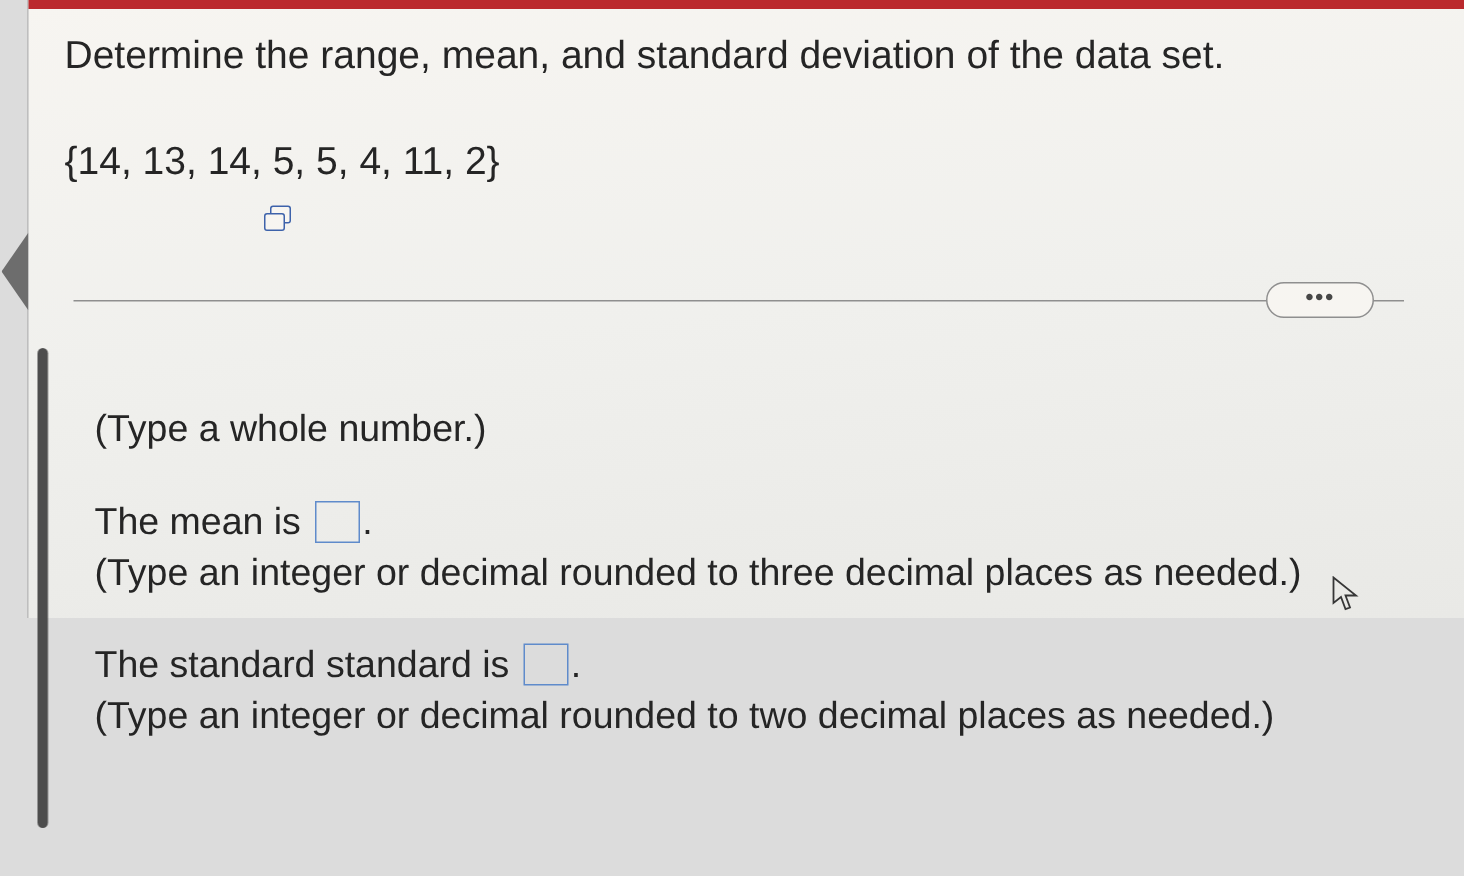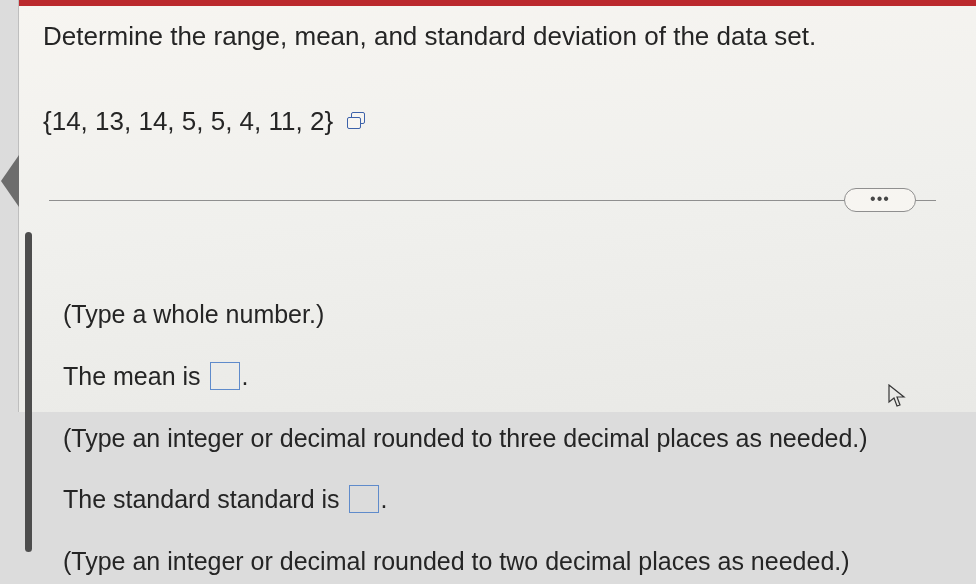--- a/index.html
+++ b/index.html
@@ -24,23 +24,23 @@
     height: 6px;
     background: #b8262a;
   }
   .question-block {
     position: absolute;
     left: 24px; top: 18px; right: 24px;
     font-size: 26px; color: #222; line-height: 1.4;
   }
   .data-row {
     position: absolute;
-    left: 24px; top: 106px;
+    left: 24px; top: 92px;
     font-size: 26px; color: #222;
-    display: flex; align-items: center; gap: 14px;
+    display: flex; align-items: center; gap: 14px; flex-direction: column;
   }
   .copy-icon-wrap {
     width: 24px; height: 20px; position: relative;
   }
   .copy-back, .copy-front {
     position: absolute; border: 1.5px solid #3a5fa7; background: #f4f2ee;
     border-radius: 2px;
   }
   .copy-back { left: 4px; top: 0; width: 14px; height: 12px; }
   .copy-front { left: 0; top: 5px; width: 14px; height: 12px; }
@@ -82,21 +82,21 @@
     display: inline-block;
     width: 30px; height: 28px;
     border: 1.5px solid #5c88c8;
     background: transparent;
     vertical-align: text-bottom;
     margin: 0 2px;
     font-size: 20px;
     text-align: center;
     padding: 0;
   }
-  .hint { display: block; margin-top: 28px; }
+  .hint { display: block; }
   .cursor-hint {
     position: absolute;
     right: 70px; bottom: 4px;
     width: 18px; height: 24px;
   }
 </style>
 </head>
 <body>
 
 <div class="page">

